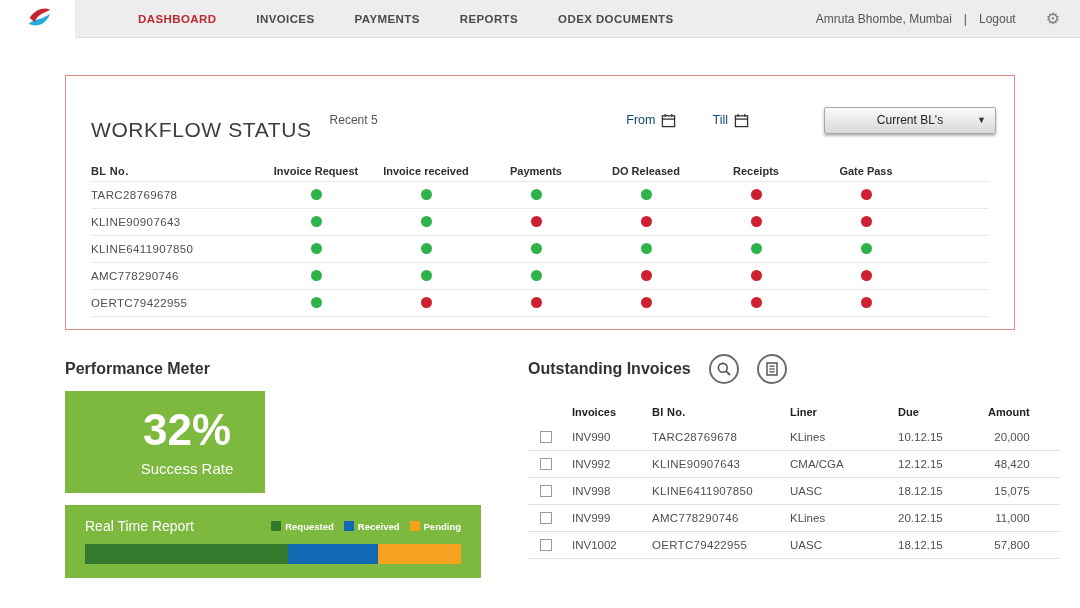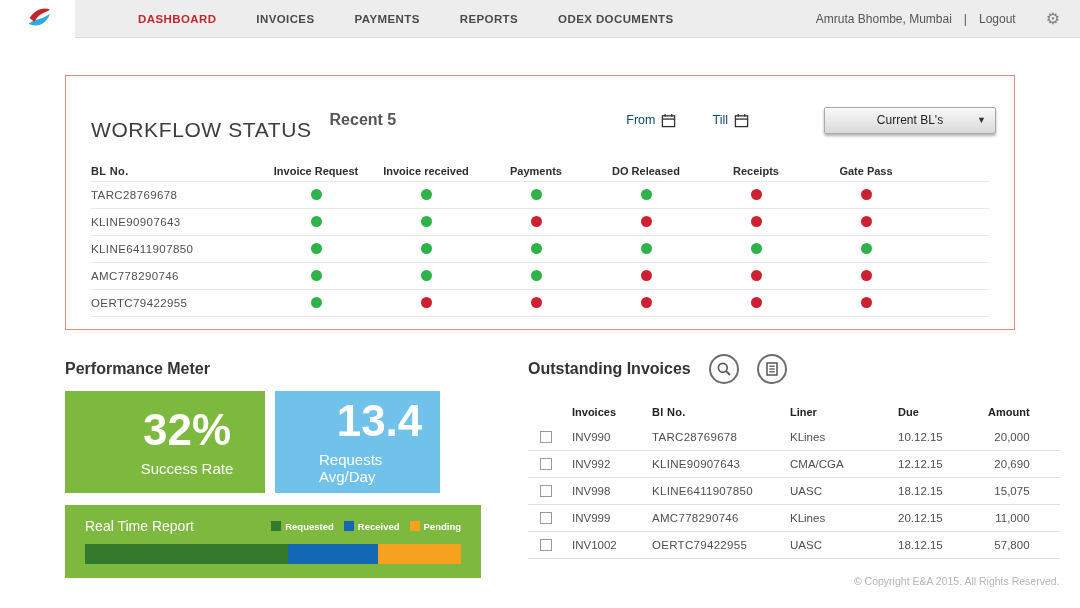--- a/index.html
+++ b/index.html
@@ -18,21 +18,21 @@
   .top-right { margin-left:auto; display:flex; align-items:center; gap:12px;
                padding-right:20px; font-size:12px; color:#555; }
   .logout { cursor:pointer; color:#555; }
   .gear { font-size:16px; color:#808080; cursor:pointer; margin-left:18px; }
 
   
   .workflow { margin:37px 65px 0 65px; border:1px solid #e08a84; background:#fff;
               padding:16px 0 12px 0; }
   .wf-head { display:flex; align-items:center; padding:6px 18px 0 25px; }
   .wf-title { font-size:21px; font-weight:normal; color:#3d3d3d; letter-spacing:.6px;margin-top:20px; }
-  .wf-recent { margin-left:18px; font-size:16px; color:#555;font-weight:bold; }
+  .wf-recent { margin-left:18px; font-size:12px; color:#555; }
   .date-filters { margin-left:auto; display:flex; align-items:center; gap:6px;
                   font-size:12.5px; color:#0c4a6e; }
   .cal-btn { cursor:pointer; display:flex; align-items:center; }
   .till-gap { margin-left:30px; }
   .bl-dropdown { margin-left:75px; width:172px; height:27px; position:relative;
                  background:linear-gradient(#fafafa,#d9d9d9); border:1px solid #a9a9a9;
                  border-radius:2px; box-shadow:0 2px 3px rgba(0,0,0,.3);
                  font-size:12px; color:#222; cursor:pointer;
                  display:flex; align-items:center; justify-content:center;
                  font-family:"Liberation Sans", sans-serif; }
@@ -207,24 +207,20 @@
 
 <div class="bottom">
 
   <div class="left-col">
     <div class="sec-title">Performance Meter</div>
     <div class="meters">
       <div class="meter green">
         <div class="val">32%</div>
         <div class="lbl">Success Rate</div>
       </div>
-      <div class="meter blue">
-        <div class="val">13.4</div>
-        <div class="lbl">Requests Avg/Day</div>
-      </div>
     </div>
     <div class="realtime">
       <div class="rt-head">
         <span class="rt-title">Real Time Report</span>
         <div class="rt-legend" id="rt-legend">
             <span class="leg-item">
               <span class="leg-sq" style="background: rgb(51, 122, 44);"></span>
               <span>Requested</span>
             </span>
             <span class="leg-item">
@@ -284,21 +280,21 @@
             <div class="oc-amt">20,000</div>
           </div>
           <div class="oi-row">
             <div class="oc-check">
               <input class="oi-check" type="checkbox" style="">
             </div>
             <div class="oc-inv">INV992</div>
             <div class="oc-bl">KLINE90907643</div>
             <div class="oc-liner">CMA/CGA</div>
             <div class="oc-due">12.12.15</div>
-            <div class="oc-amt">20,690</div>
+            <div class="oc-amt">48,420</div>
           </div>
           <div class="oi-row">
             <div class="oc-check">
               <input class="oi-check" type="checkbox" style="">
             </div>
             <div class="oc-inv">INV998</div>
             <div class="oc-bl">KLINE6411907850</div>
             <div class="oc-liner">UASC</div>
             <div class="oc-due">18.12.15</div>
             <div class="oc-amt">15,075</div>
@@ -318,15 +314,14 @@
               <input class="oi-check" type="checkbox" style="">
             </div>
             <div class="oc-inv">INV1002</div>
             <div class="oc-bl">OERTC79422955</div>
             <div class="oc-liner">UASC</div>
             <div class="oc-due">18.12.15</div>
             <div class="oc-amt">57,800</div>
           </div>
         </div>
     </div>
-    <div class="footer">© Copyright E&amp;A 2015. All Rights Reserved.</div>
   </div>
 </div>
 
 </body></html>

